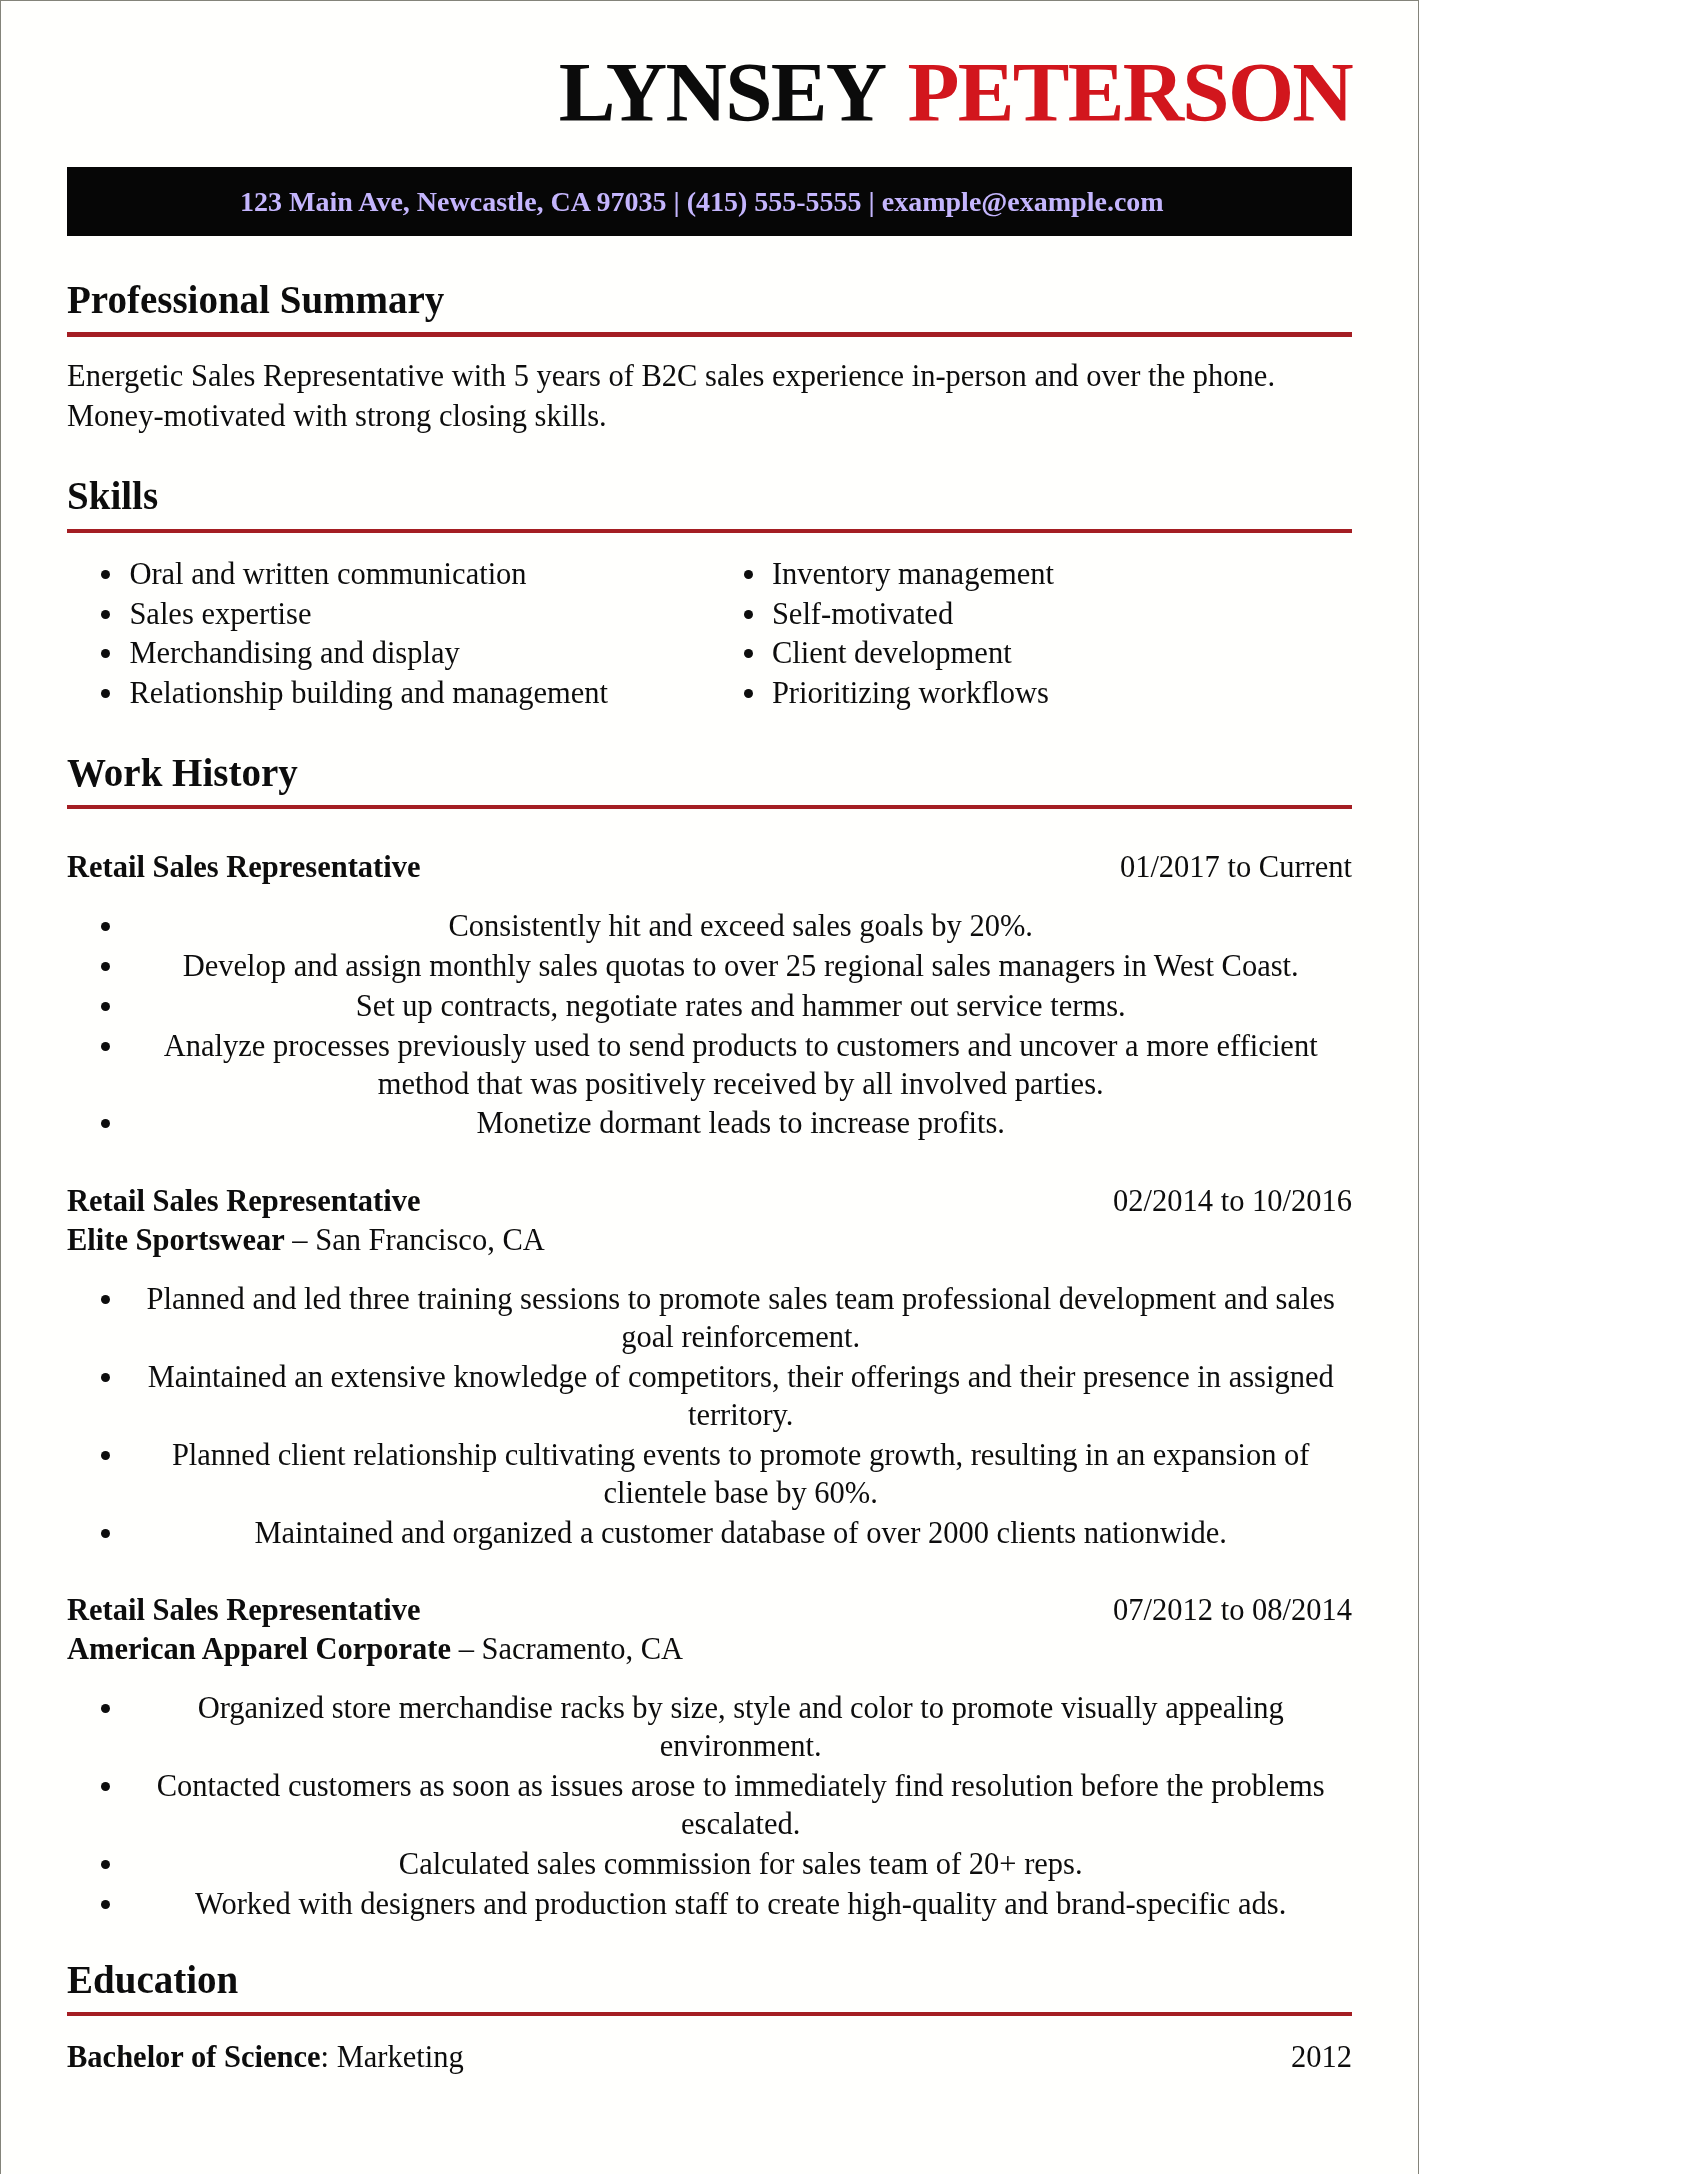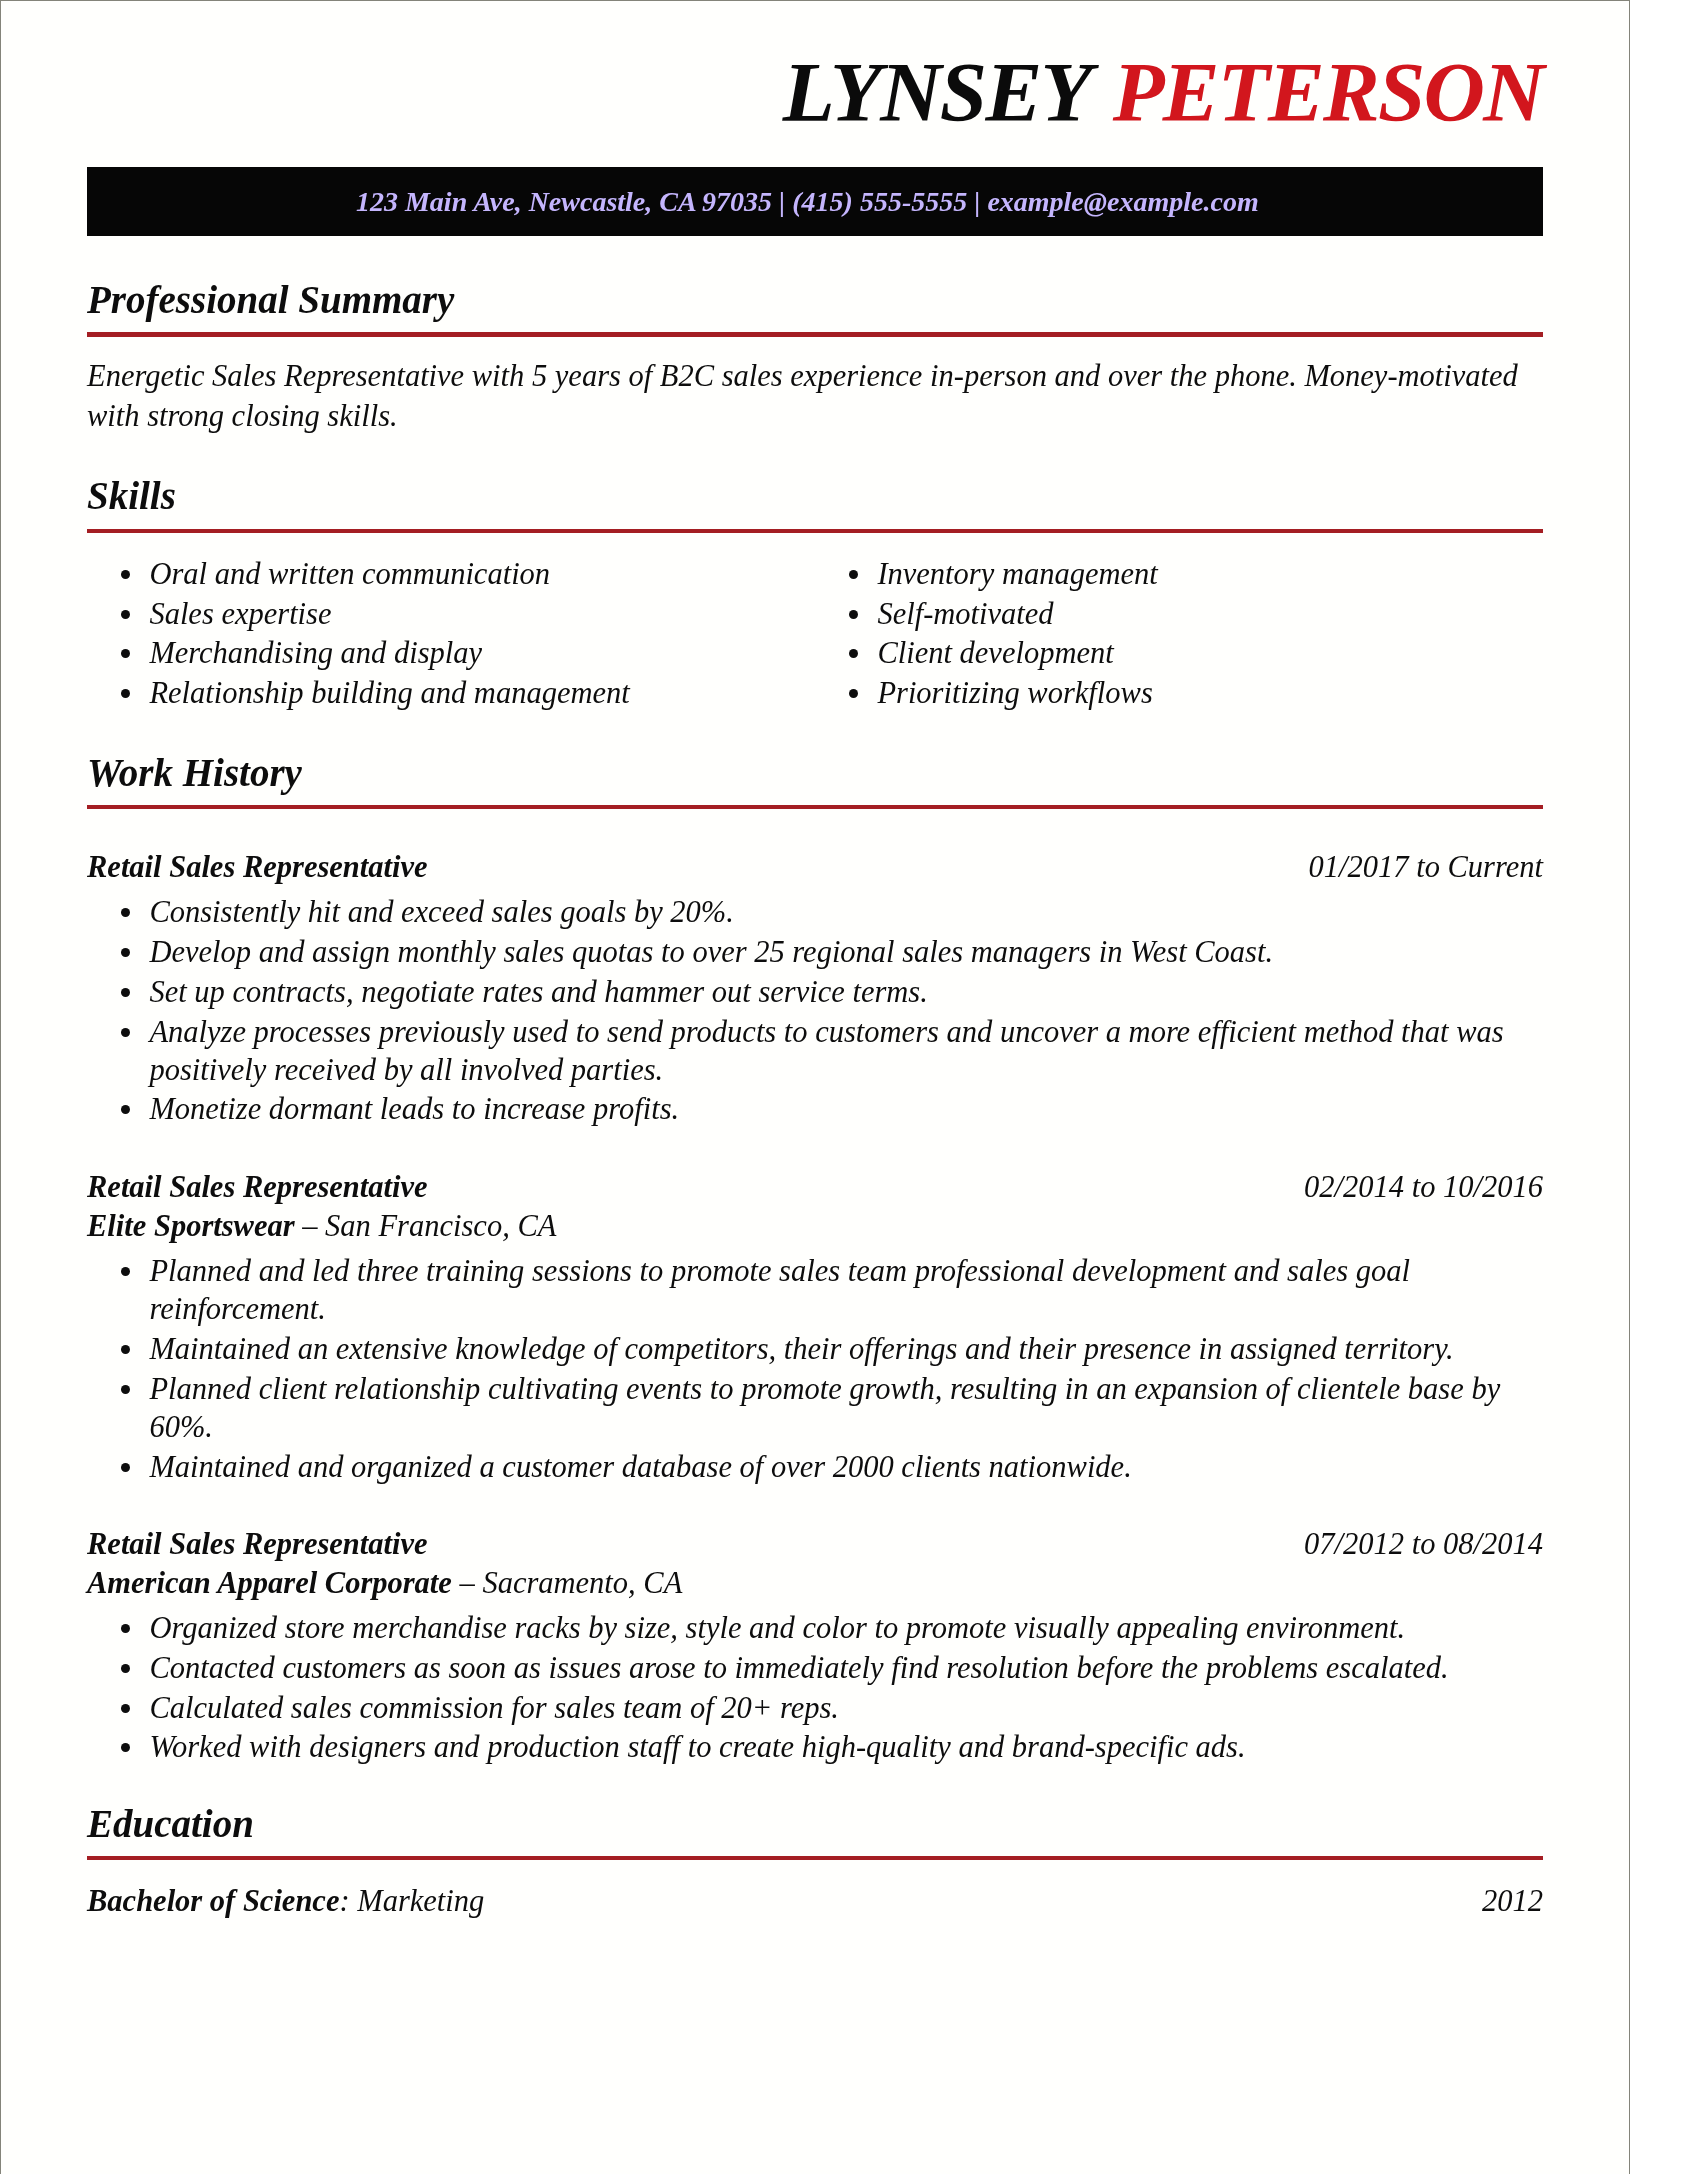--- a/index.html
+++ b/index.html
@@ -1,26 +1,25 @@
 <!DOCTYPE html>
 <html style="font-size:13.6px"><head>
 <meta charset="utf-8">
 <style>
   html,body { margin:0; padding:0; background:#ffffff; }
   .page {
     position:relative;
-    width:1630px; height:2175px;
+    width:1419px; height:2175px;
     box-sizing:border-box;
     background:#fffffd;
     border:1.7px solid #84847a;
-    padding:0 86px;
+    padding:0 66px;
     overflow:hidden;
     font-family:"Liberation Serif","DejaVu Serif",serif;
     color:#0d0d0d;
-    font-style:italic;
   }
   
   .name {
     margin:44px 0 0;
     text-align:right;
     font-size:85px;
     font-weight:bold;
     line-height:1.12;
     letter-spacing:-1.7px;
     white-space:nowrap;
@@ -76,21 +75,21 @@
     display:flex;
     justify-content:space-between;
     align-items:baseline;
     font-size:30.5px;
     line-height:1.3;
   }
   .job-title { font-weight:bold; }
   .job-dates { font-weight:normal; white-space:nowrap; }
   .company-line { font-size:30.5px; line-height:1.3; }
   .company { font-weight:bold; }
-  .job .bullet-list { margin-top:5px; line-height:1.25; }
+  .job .bullet-list { margin-top:19px; line-height:1.25;text-align:center; }
   
   .edu-row {
     display:flex;
     justify-content:space-between;
     align-items:center;
     margin-top:22px;
     font-size:30.5px;
     line-height:1.3;
   }
   .degree, .school { font-weight:bold; }

